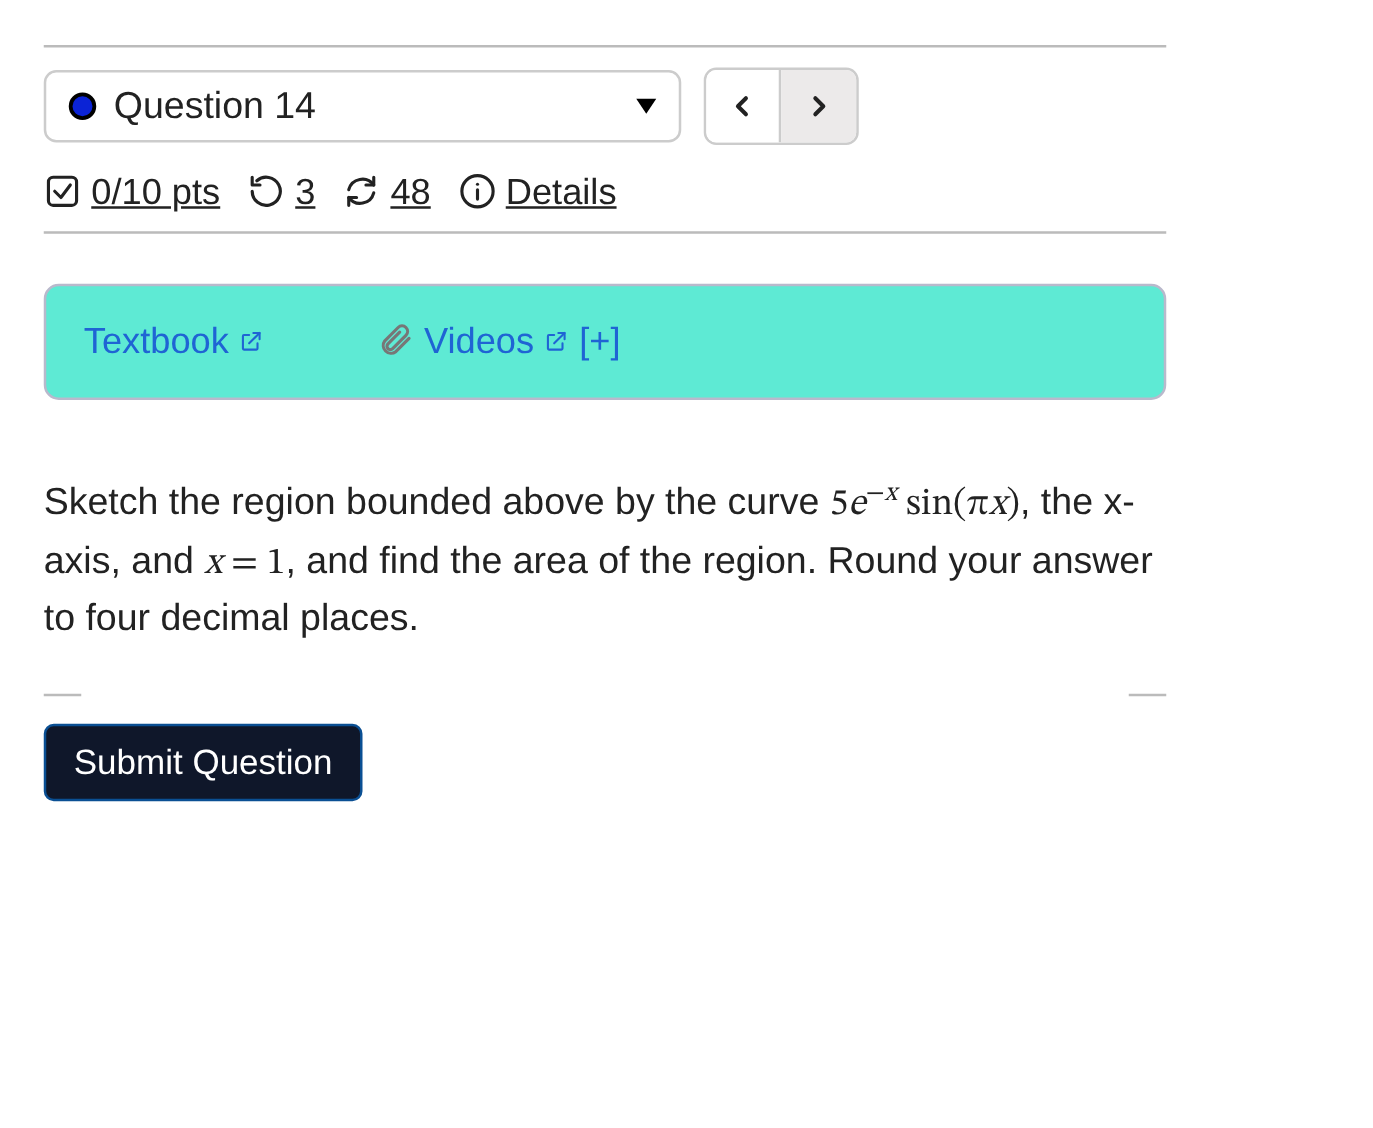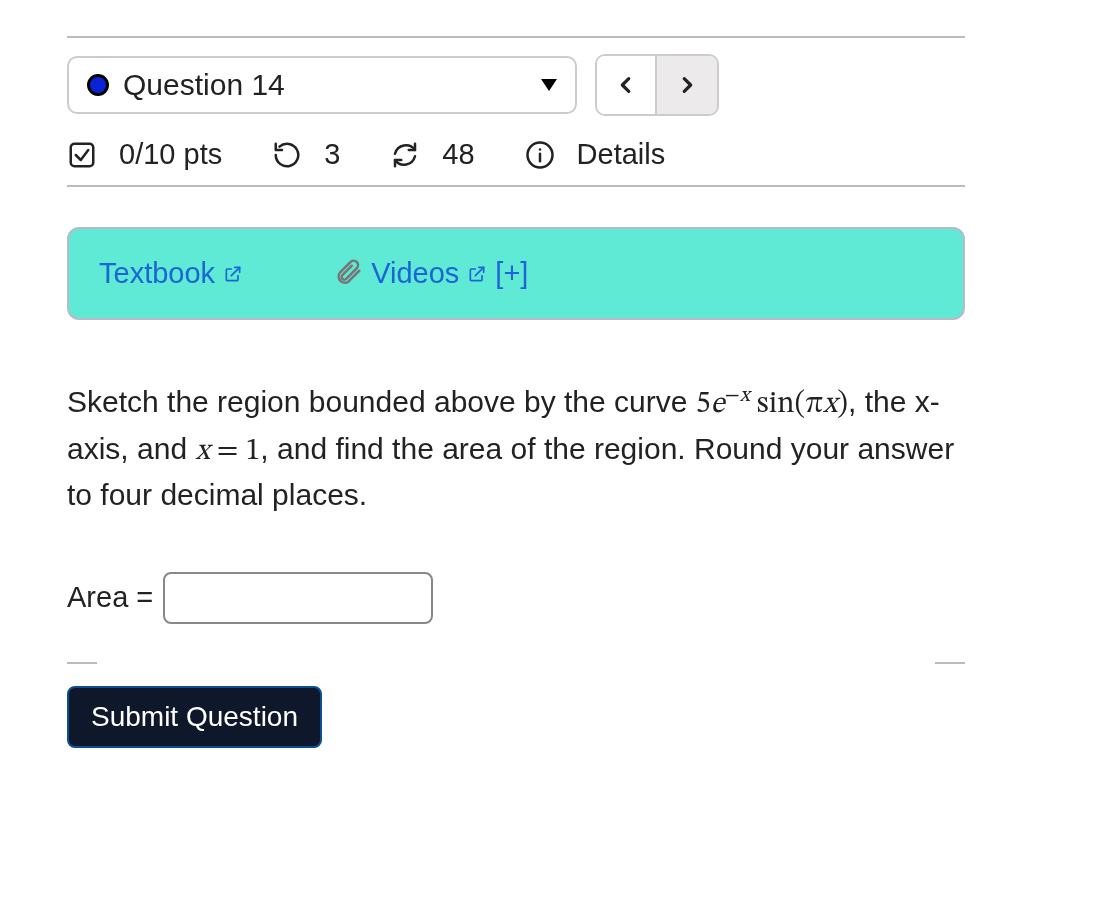--- a/index.html
+++ b/index.html
@@ -7,21 +7,20 @@
     margin: 0;
     padding: 0;
     font-family: "Trebuchet MS", "Lucida Sans Unicode", "Lucida Grande", Verdana, sans-serif;
     background: #fff;
     color: #222;
     font-size: 28px;
   }
   .container {
     width: 968px;
     padding: 0 35px 20px 35px;
-    margin-left: 32px;
   }
   hr.top-rule {
     border: none;
     border-top: 2px solid #bbb;
     margin: 36px 0 0 0;
   }
   .nav-row {
     display: flex;
     align-items: center;
     gap: 18px;
@@ -76,24 +75,24 @@
     display: flex;
     align-items: center;
     justify-content: center;
     color: #222;
   }
   .nav-arrows button:first-child { border-right: 2px solid #ccc; }
   .nav-arrows button.next { background: #eceaea; }
 
   .meta-row {
     display: flex;
-    align-items: center;
-    gap: 22px;
+    gap: 8px;
     margin-top: 22px;
     font-size: 29px;
+    text-decoration: underline;
   }
   .meta-row .spacer6 { width: 6px; }
 
   hr.mid-rule {
     border: none;
     border-top: 2px solid #bbb;
     margin: 14px 0 0 0;
   }
 
   .resource-bar {
@@ -251,24 +250,20 @@
         </svg>
       </a>
       <span class="plus-toggle">[+]</span>
     </div>
   </div>
 
   <div class="question-body">
     <span>Sketch the region bounded above by the curve </span><span class="math">5<span style="font-style:italic">e</span><span class="sup">−<span style="font-style:italic">x</span></span> sin(π<span style="font-style:italic">x</span>)</span><span>, the x-axis, and </span><span class="math"><span style="font-style:italic">x</span> = 1</span><span>, and find the area of the region. Round your answer to four decimal places.</span>
   </div>
 
-  <div class="answer-row">
-    <span>Area =</span>
-    <input type="text" style="">
-  </div>
 
   <div class="bottom-rule-wrap">
     <div class="bottom-rule-left"></div>
     <div class="bottom-rule-gap"></div>
     <div class="bottom-rule-right"></div>
   </div>
 
   <button class="submit-btn">
     <span>Submit Question</span>
   </button>

